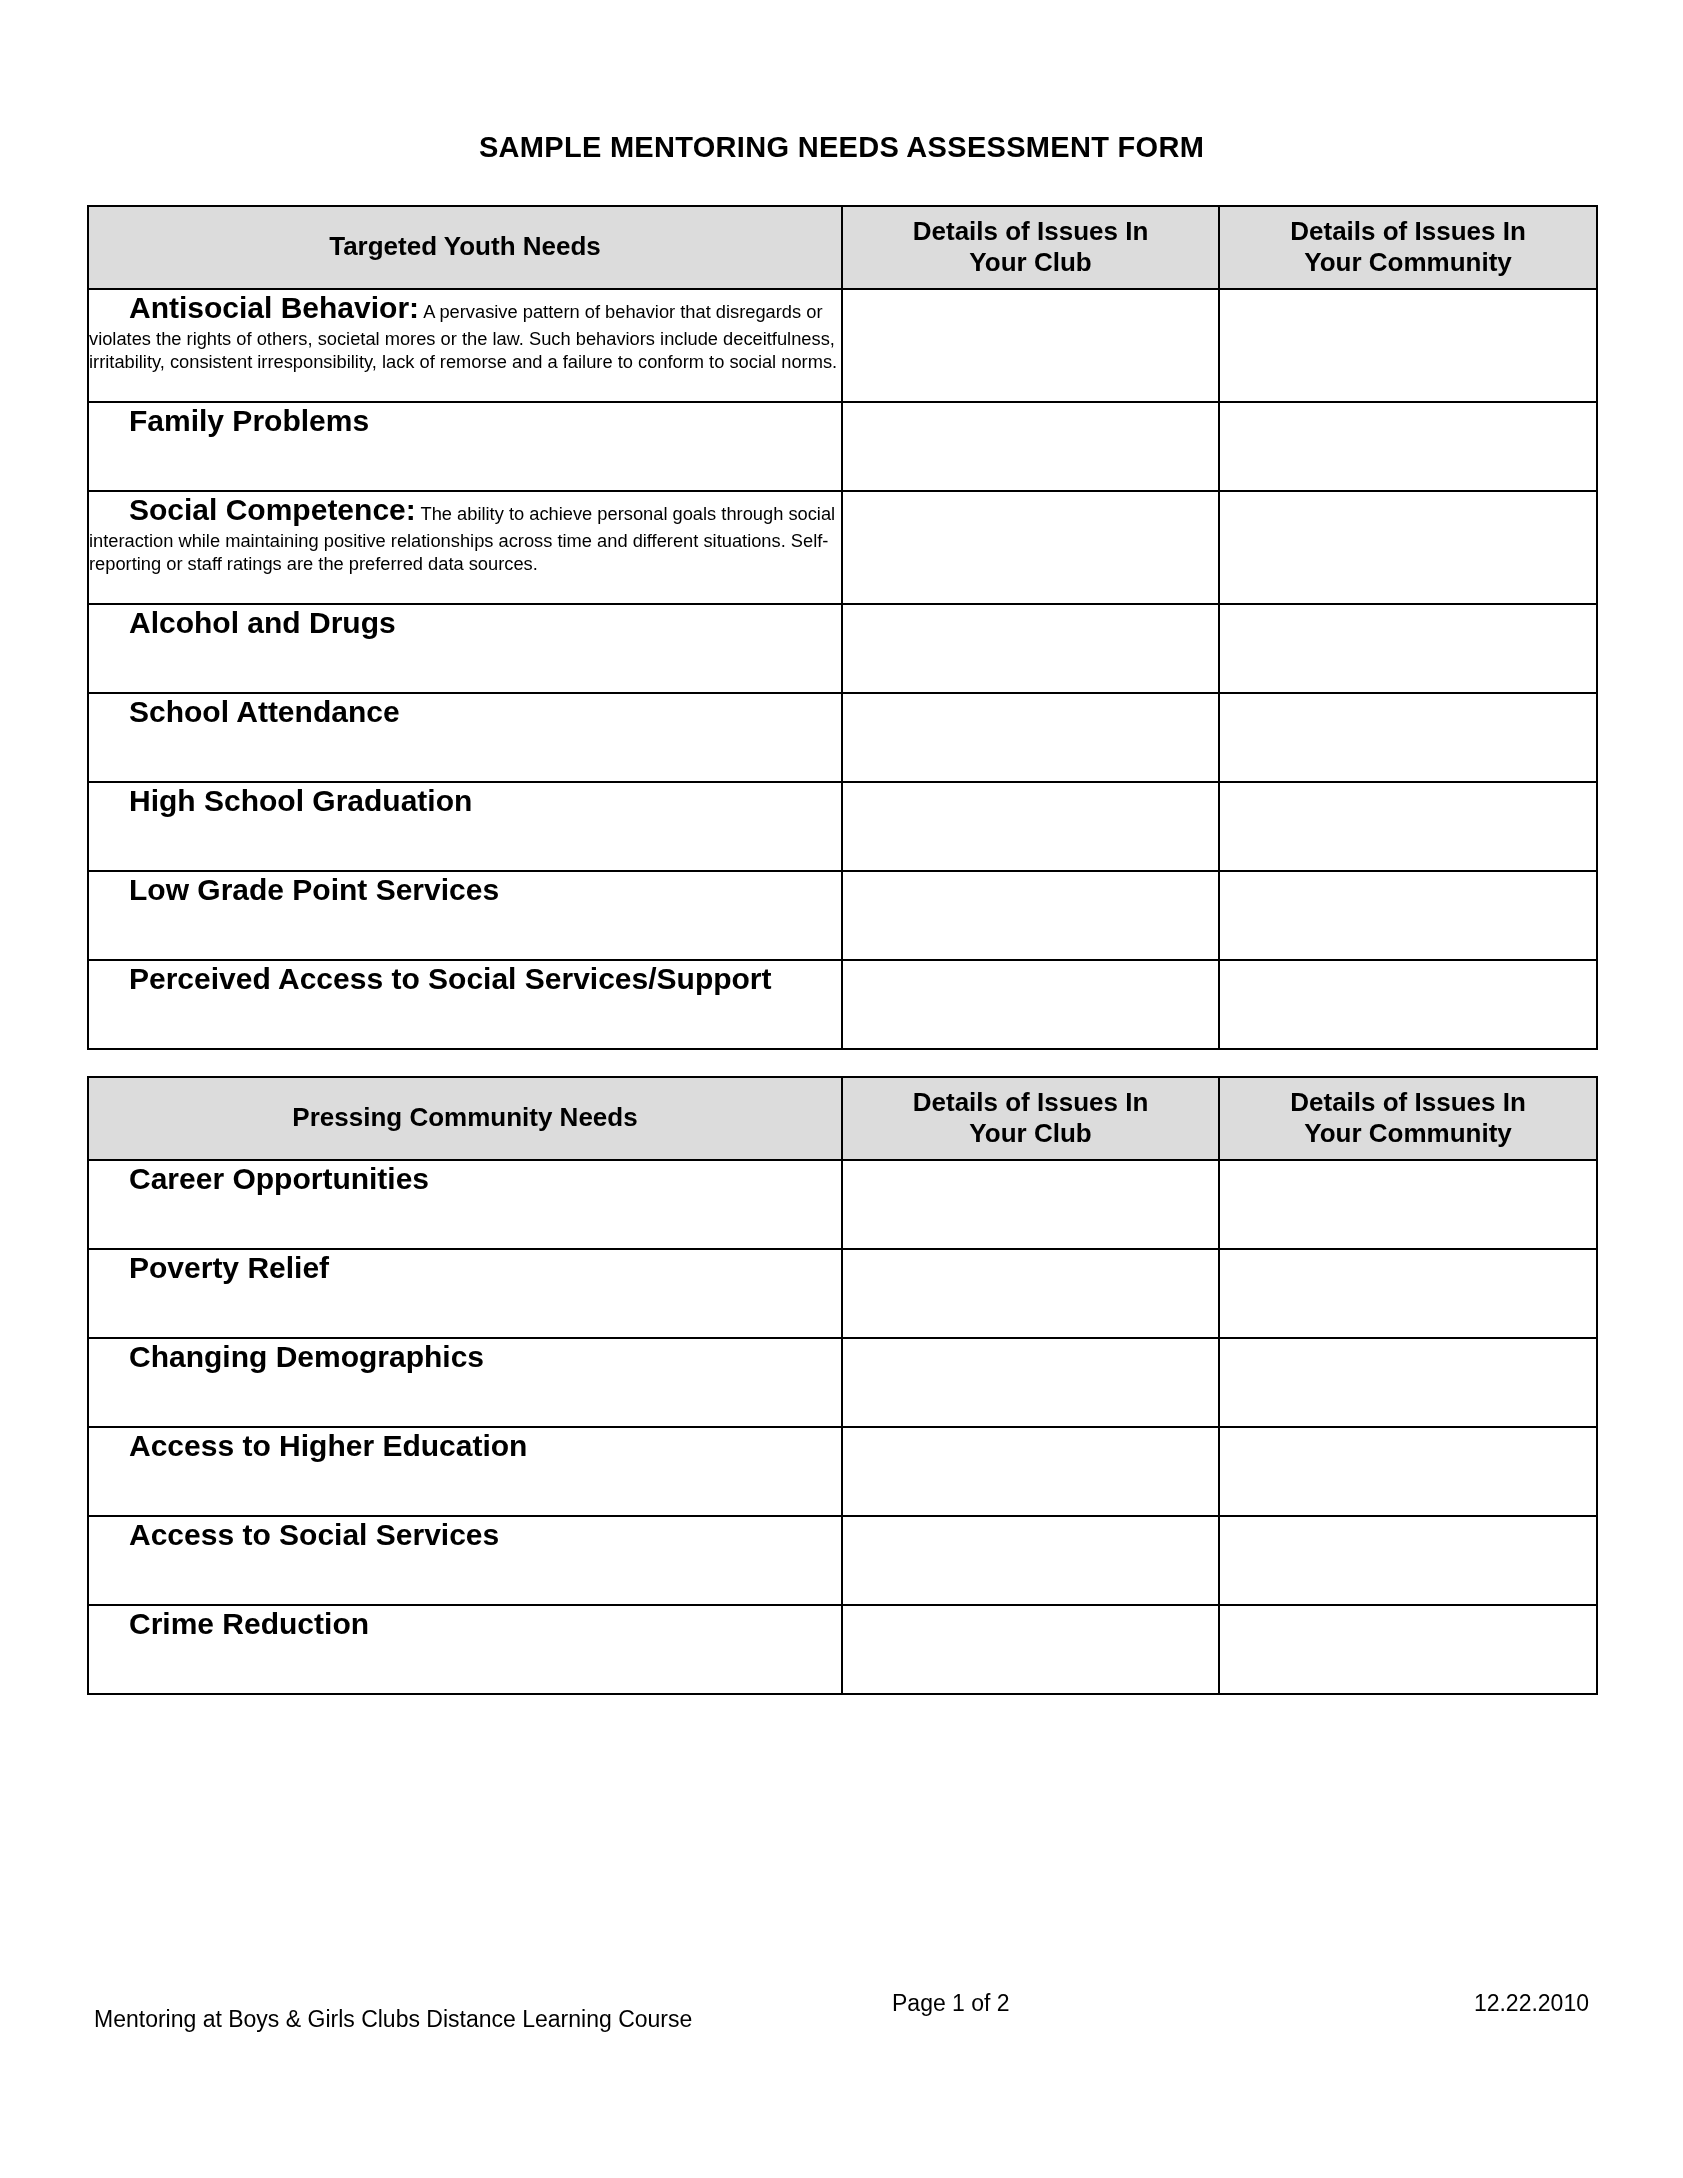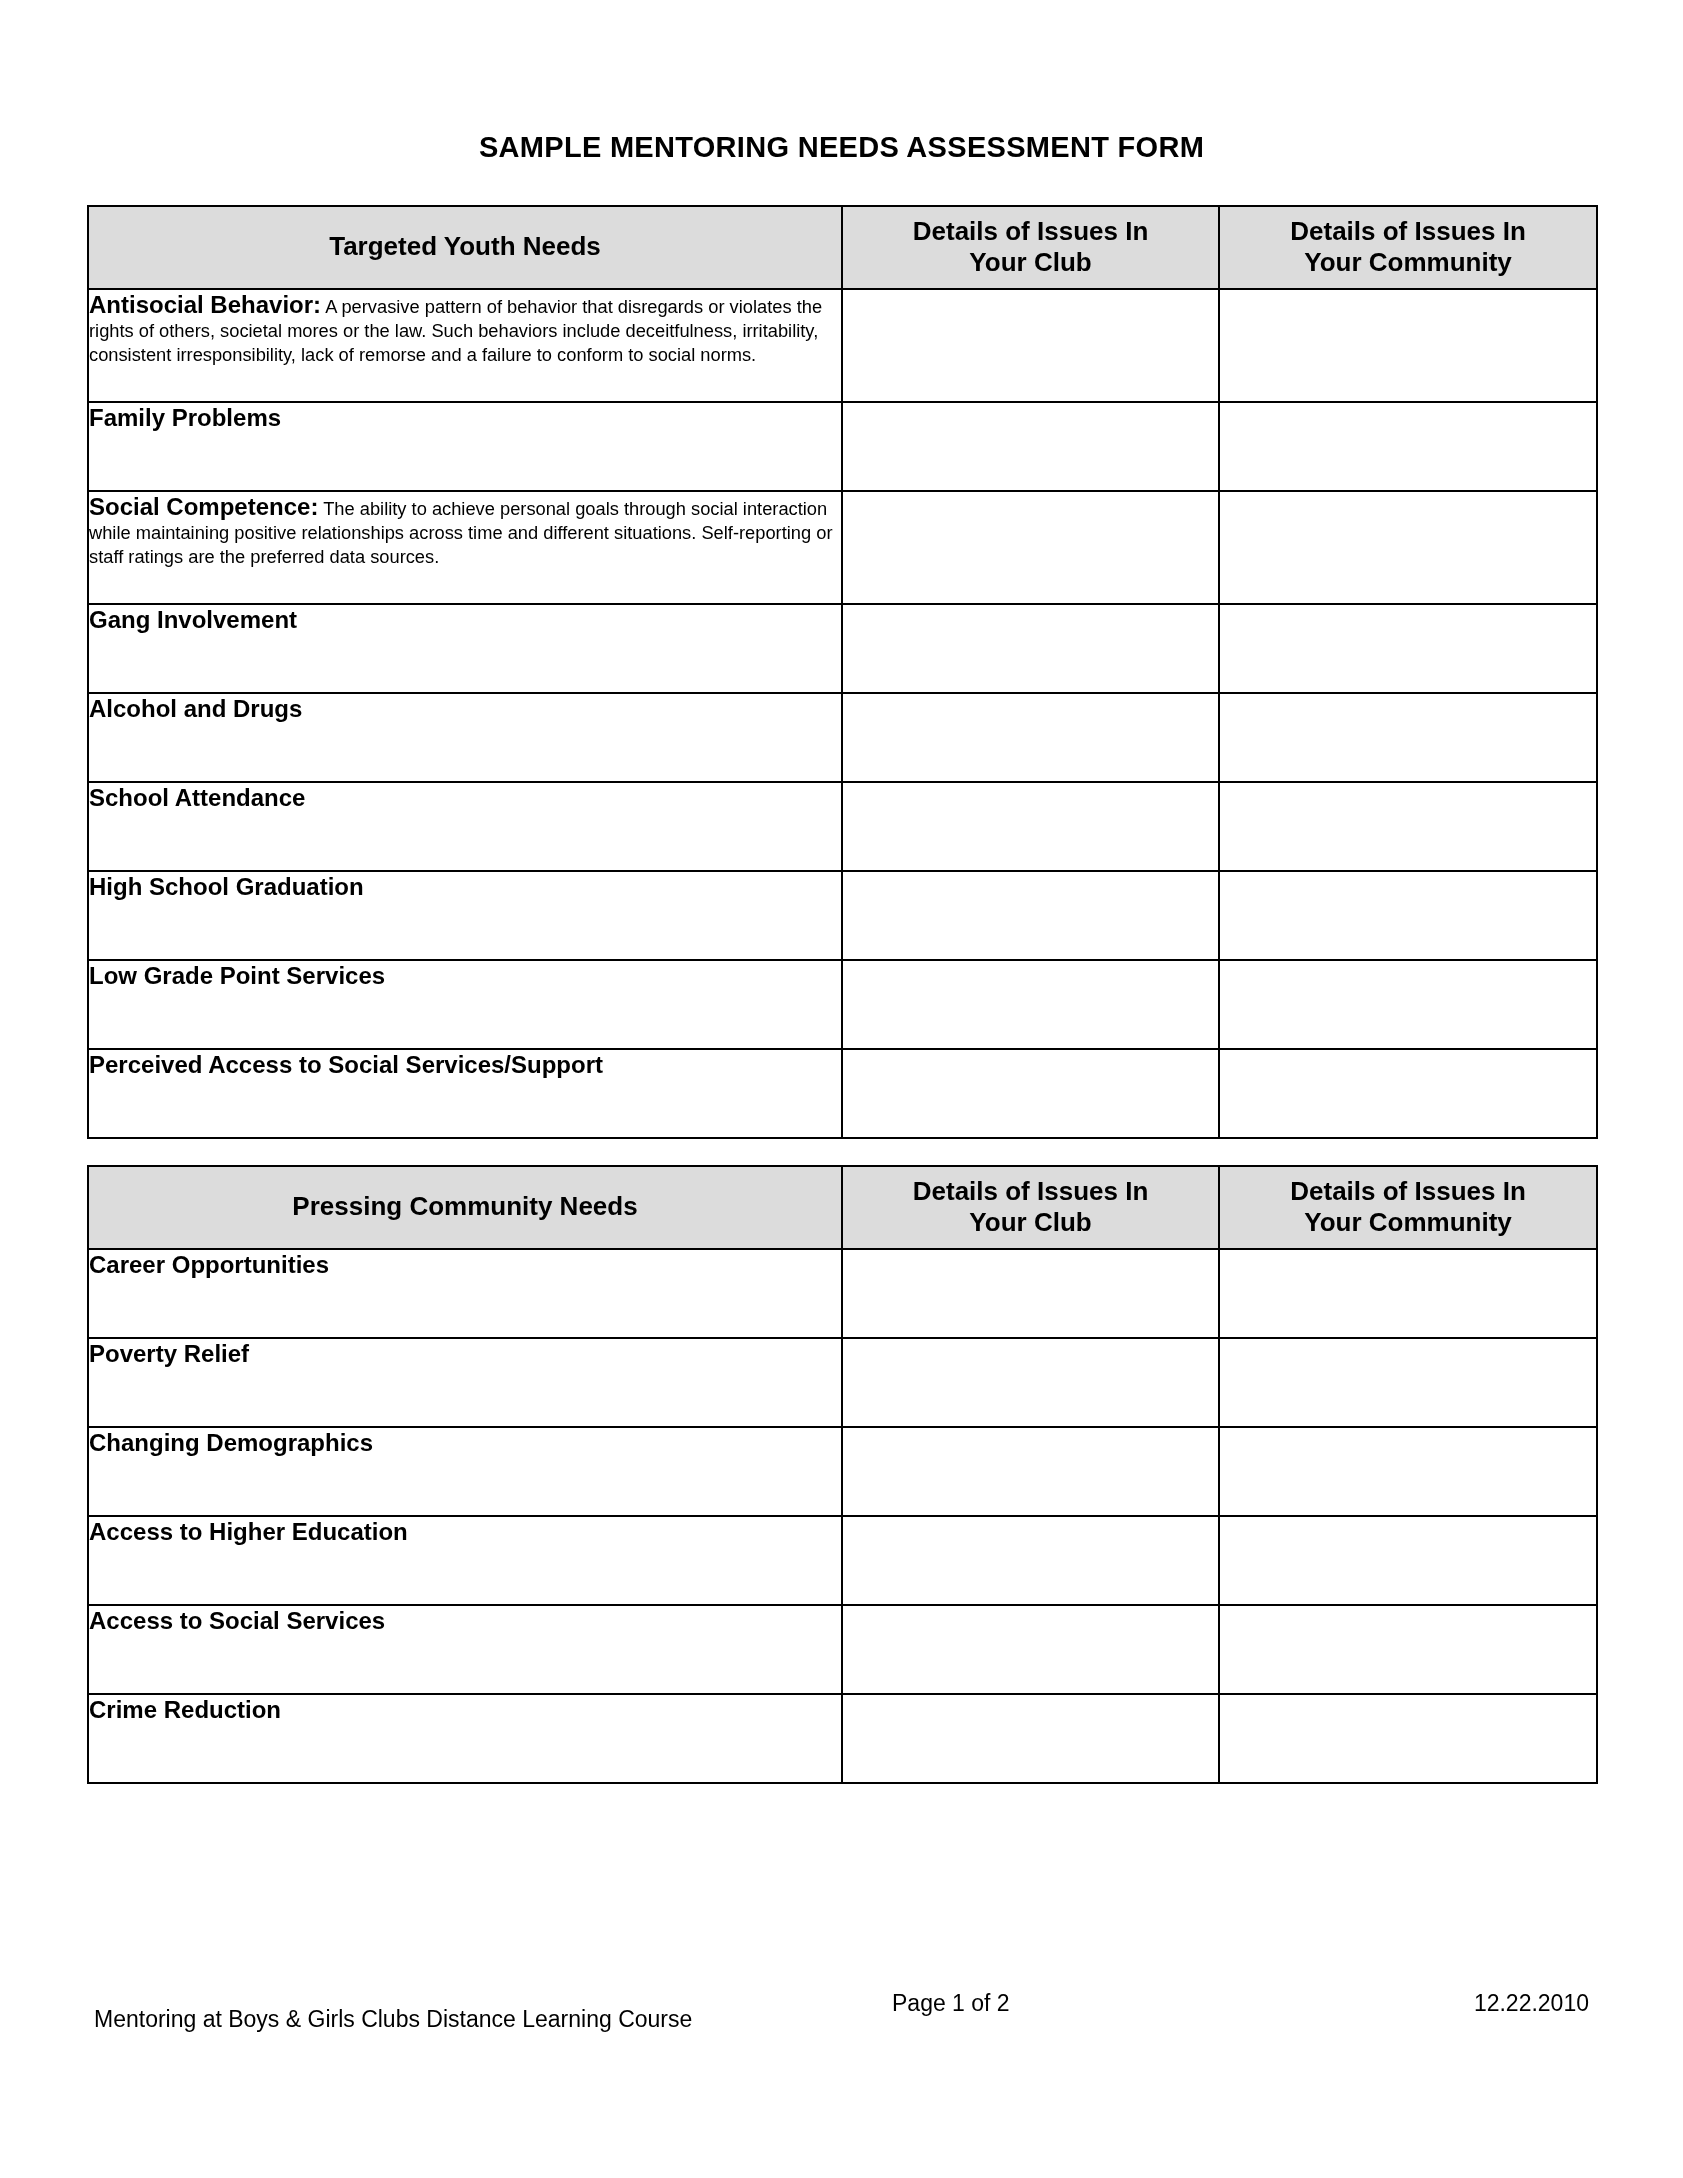--- a/index.html
+++ b/index.html
@@ -73,24 +73,25 @@
   td.need-cell {
     padding: 6px 10px 6px 11px;
     height: 89px;
     box-sizing: border-box;
   }
   td.blank-cell {
     padding: 0;
   }
 
   .need-title {
-    font-size: 24px;
+    font-size: 30px;
     font-weight: bold;
     line-height: 1.22;
     display: inline;
+    padding-left: 40px;
   }
   .need-desc {
     font-size: 18.3px;
     font-weight: normal;
     line-height: 1.28;
     display: inline;
   }
   td.tall-cell { height: 111px; }
 
   .table-gap {
@@ -173,27 +174,20 @@
         </tr>
 
         <tr>
           <td class="need-cell tall-cell">
             <span class="need-title">Social Competence:</span><span class="need-desc"> The ability to achieve personal goals through social interaction while maintaining positive relationships across time and different situations. Self-reporting or staff ratings are the preferred data sources.</span>
           </td>
           <td class="blank-cell tall-cell"></td>
           <td class="blank-cell tall-cell"></td>
         </tr>
 
-        <tr>
-          <td class="need-cell">
-            <span class="need-title">Gang Involvement</span><span class="need-desc"></span>
-          </td>
-          <td class="blank-cell"></td>
-          <td class="blank-cell"></td>
-        </tr>
 
         <tr>
           <td class="need-cell">
             <span class="need-title">Alcohol and Drugs</span><span class="need-desc"></span>
           </td>
           <td class="blank-cell"></td>
           <td class="blank-cell"></td>
         </tr>
 
         <tr>

